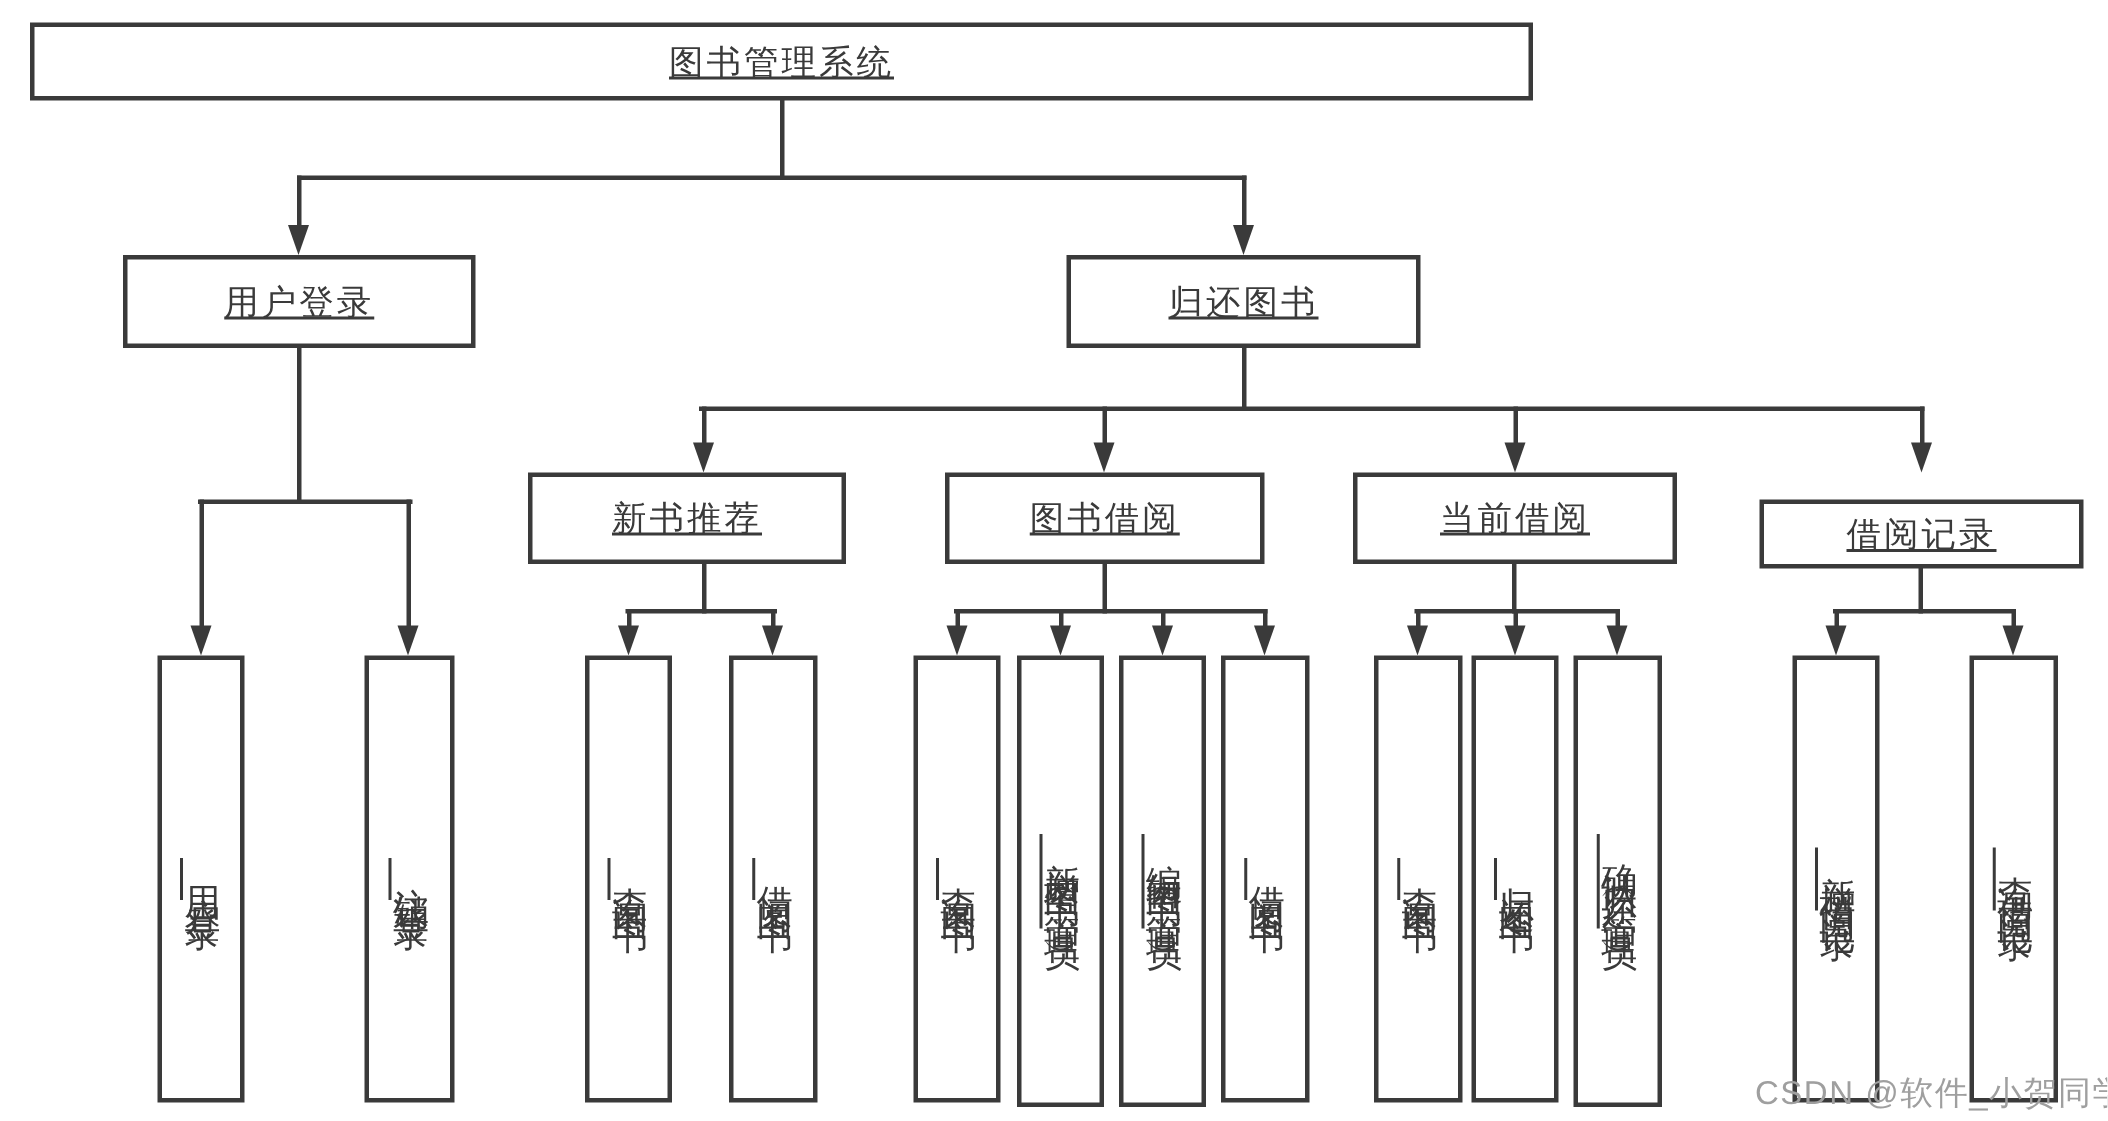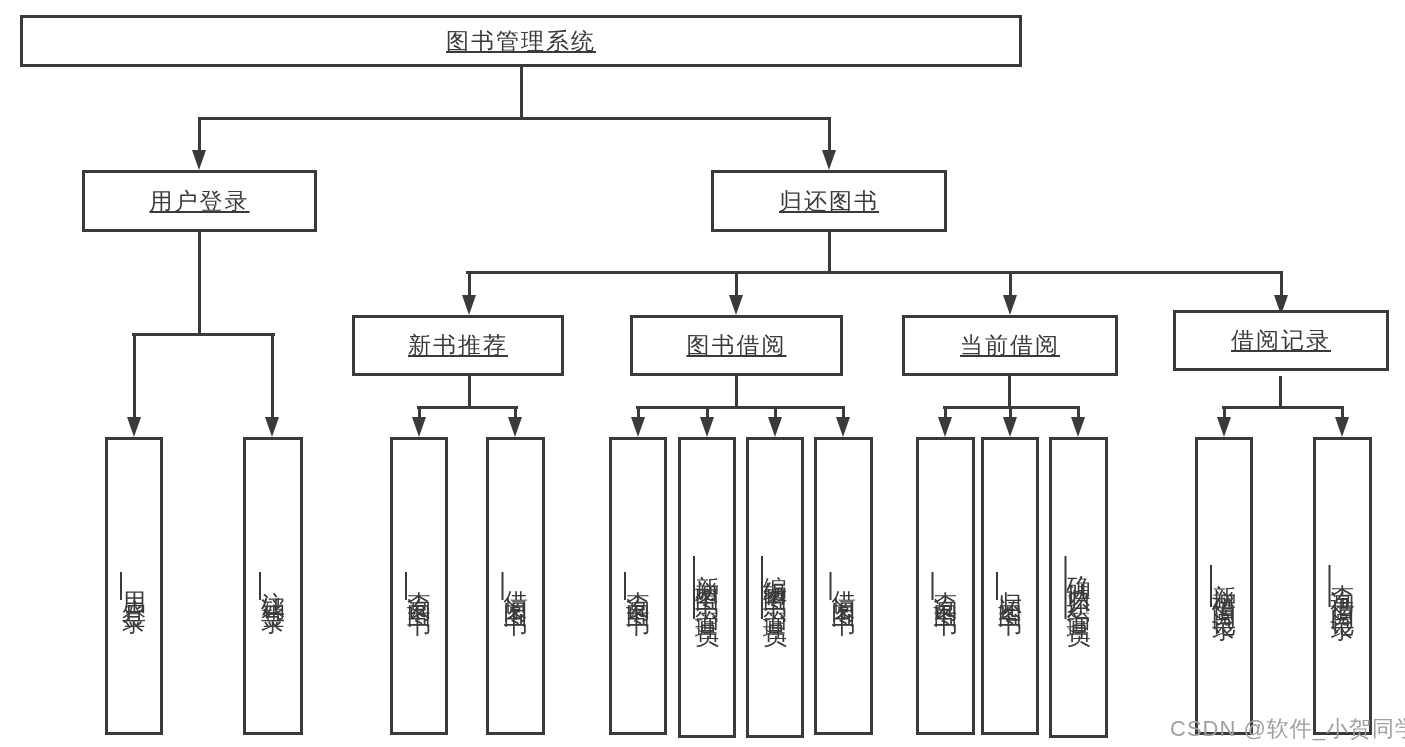--- a/index.html
+++ b/index.html
@@ -103,21 +103,21 @@
 
   <div class="box hbox" style="left:352px;top:315px;width:212px;height:61px">
     <span class="lbl">新书推荐</span>
   </div>
   <div class="box hbox" style="left:630px;top:315px;width:213px;height:61px">
     <span class="lbl">图书借阅</span>
   </div>
   <div class="box hbox" style="left:902px;top:315px;width:216px;height:61px">
     <span class="lbl">当前借阅</span>
   </div>
-  <div class="box hbox" style="left:1173px;top:310px;width:216px;height:61px">
+  <div class="box hbox" style="left:1173px;top:333px;width:216px;height:46px">
     <span class="lbl">借阅记录</span>
   </div>
 
   <div class="vline" style="left:468px;top:376px;height:33px"></div>
   <div class="hline" style="left:417px;top:406px;width:101px"></div>
   <div class="vline" style="left:418px;top:406px;height:15px"></div>
   <div class="arr" style="left:412px;top:417px"></div>
   <div class="vline" style="left:514px;top:406px;height:15px"></div>
   <div class="arr" style="left:508px;top:417px"></div>
 

